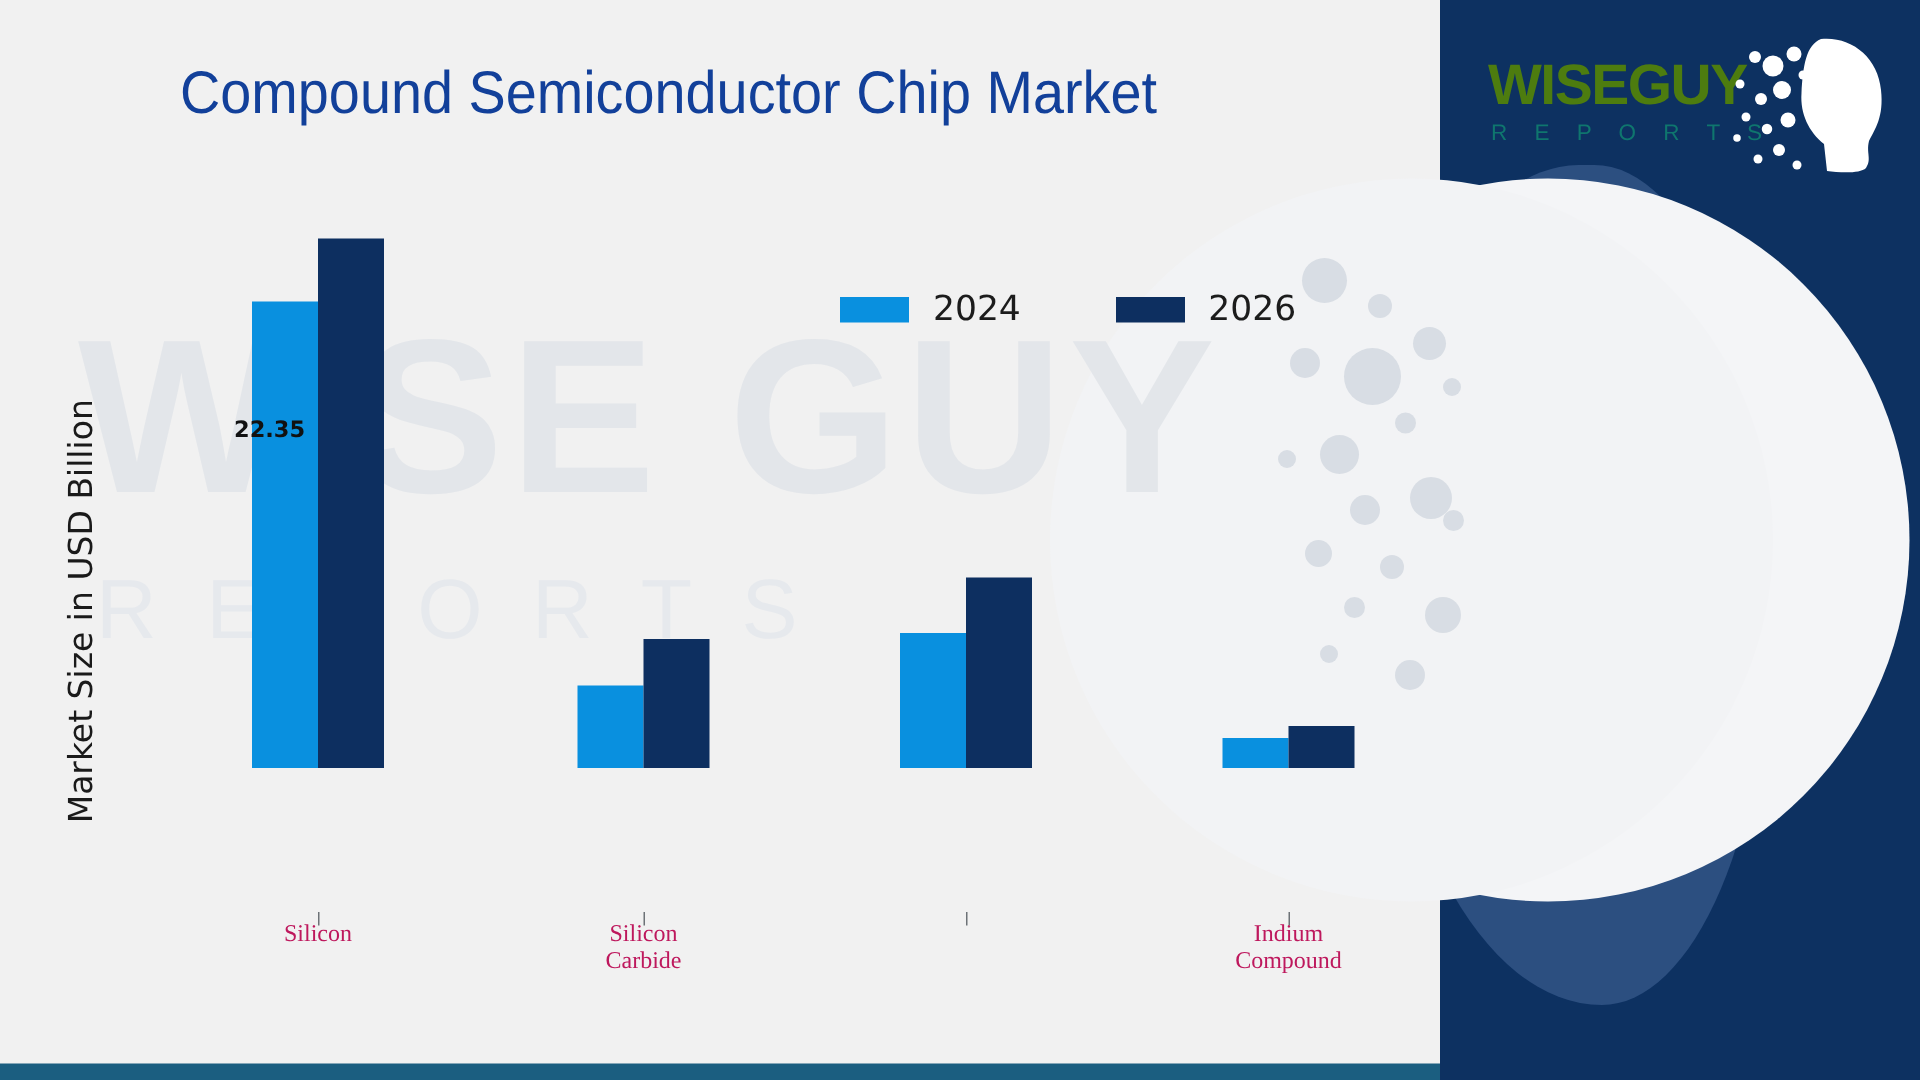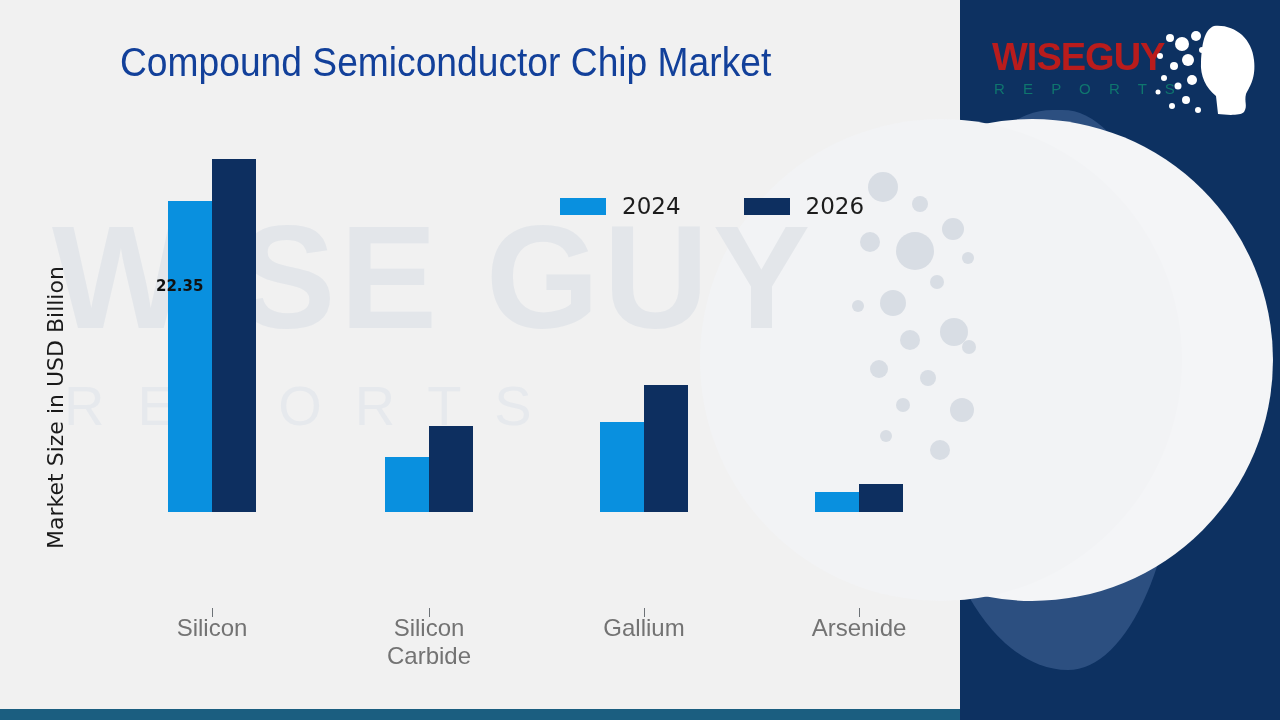--- a/index.html
+++ b/index.html
@@ -45,21 +45,21 @@
   }
   .circle-bulge{
     position:absolute;left:700px;top:119px;width:482px;height:482px;
     background:#f2f3f5;border-radius:50%;
   }
 
   
   .logo{position:absolute;right:16px;top:20px;width:290px;height:96px;}
   .logo-word{
     position:absolute;left:18px;top:16px;
-    color:#b91c1c;font-size:38px;font-weight:700;letter-spacing:-1px;
+    color:#4d7c0f;font-size:38px;font-weight:700;letter-spacing:-1px;
     font-family:"Liberation Sans", sans-serif;
     white-space:nowrap;
   }
   .logo-sub{
     position:absolute;left:20px;top:60px;
     color:#0f766e;font-size:15px;letter-spacing:7px;font-weight:400;
     font-family:"Liberation Sans", sans-serif;white-space:nowrap;
   }
   .logo-face{position:absolute;right:2px;top:2px;width:110px;height:96px;}
 
@@ -105,22 +105,22 @@
   .legend-swatch{width:46px;height:17px;display:block;}
   .legend-text{font-size:23px;color:#1c1c1c;font-family:"DejaVu Sans",sans-serif;}
 
   .plot{position:absolute;left:0;top:0;width:960px;height:624px;}
   .bar{position:absolute;bottom:112px;}
   .bar-label{
     position:absolute;font-size:15px;font-weight:700;color:#111;
     font-family:"DejaVu Sans",sans-serif;white-space:nowrap;
   }
   .cat-label{
-    position:absolute;top:614px;text-align:center;font-size:24px;color:#737373;
-    font-family:Liberation Sans, sans-serif;line-height:1.15;width:180px;
+    position:absolute;top:614px;text-align:center;font-size:16px;color:#be185d;
+    font-family:Liberation Serif, serif;line-height:1.15;width:180px;
   }
   .tick{position:absolute;width:1px;height:9px;background:#6d7277;top:608px;}
 
   .bottom-strip{
     position:absolute;left:0;bottom:0;width:960px;height:11px;background:#1b5e80;
   }
 </style>
 </head>
 <body>
 
@@ -213,26 +213,26 @@
         <div class="bar" style="left: 429px; width: 44px; height: 86.0603px; background: rgb(13, 47, 96);"></div>
         <div class="tick" style="left: 429px;"></div>
         <div class="cat-label" style="left: 339px;">
           <div>Silicon</div>
           <div>Carbide</div>
         </div>
         <div class="bar" style="left: 600px; width: 44px; height: 89.9531px; background: rgb(9, 144, 223);"></div>
         <div class="bar" style="left: 644px; width: 44px; height: 126.935px; background: rgb(13, 47, 96);"></div>
         <div class="tick" style="left: 644px;"></div>
         <div class="cat-label" style="left: 554px;">
-          <div>Gallium</div>
         </div>
         <div class="bar" style="left: 815px; width: 44px; height: 20.0205px; background: rgb(9, 144, 223);"></div>
         <div class="bar" style="left: 859px; width: 44px; height: 27.9453px; background: rgb(13, 47, 96);"></div>
         <div class="tick" style="left: 859px;"></div>
         <div class="cat-label" style="left: 769px;">
-          <div>Arsenide</div>
+          <div>Indium</div>
+          <div>Compound</div>
         </div>
       </div>
 
     <div class="bottom-strip"></div>
   </div>
 
 </div>
 
 </body></html>

